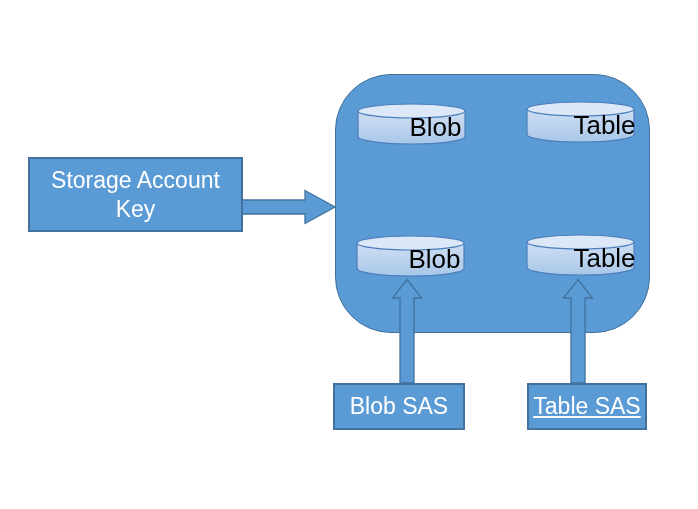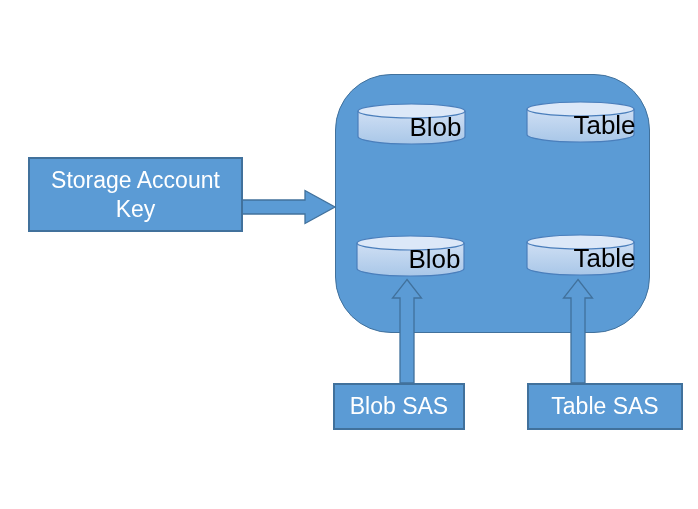--- a/index.html
+++ b/index.html
@@ -36,21 +36,21 @@
     display: flex;
     align-items: center;
     justify-content: center;
     text-align: center;
     color: var(--box-text, #ffffff);
     font-size: 23px;
     line-height: 29px;
   }
   .sak-box   { left: 28px;  top: 157px; width: 215px; height: 75px; padding: 0 14px; }
   .blob-sas  { left: 333px; top: 383px; width: 132px; height: 47px; }
-  .table-sas { left: 527px; top: 383px; width: 156px; height: 47px; }
+  .table-sas { left: 527px; top: 383px; width: 120px; height: 47px; text-decoration: underline; }
   
   .cylinder {
     position: absolute;
     width: 109px;
     height: 42px;
   }
   .cyl-blob-upper  { left: 357px; top: 103px; }
   .cyl-table-upper { left: 526px; top: 101px; }
   .cyl-blob-lower  { left: 356px; top: 235px; }
   .cyl-table-lower { left: 526px; top: 234px; }

